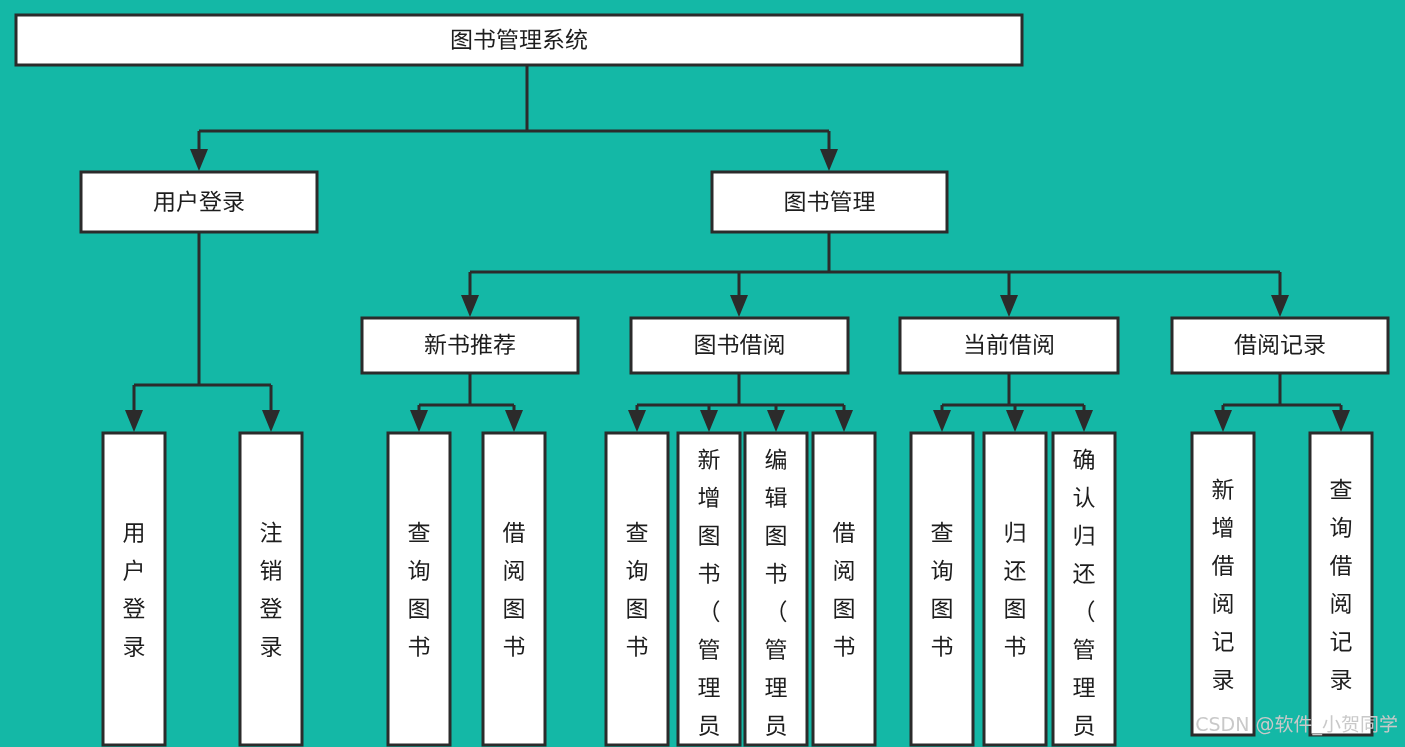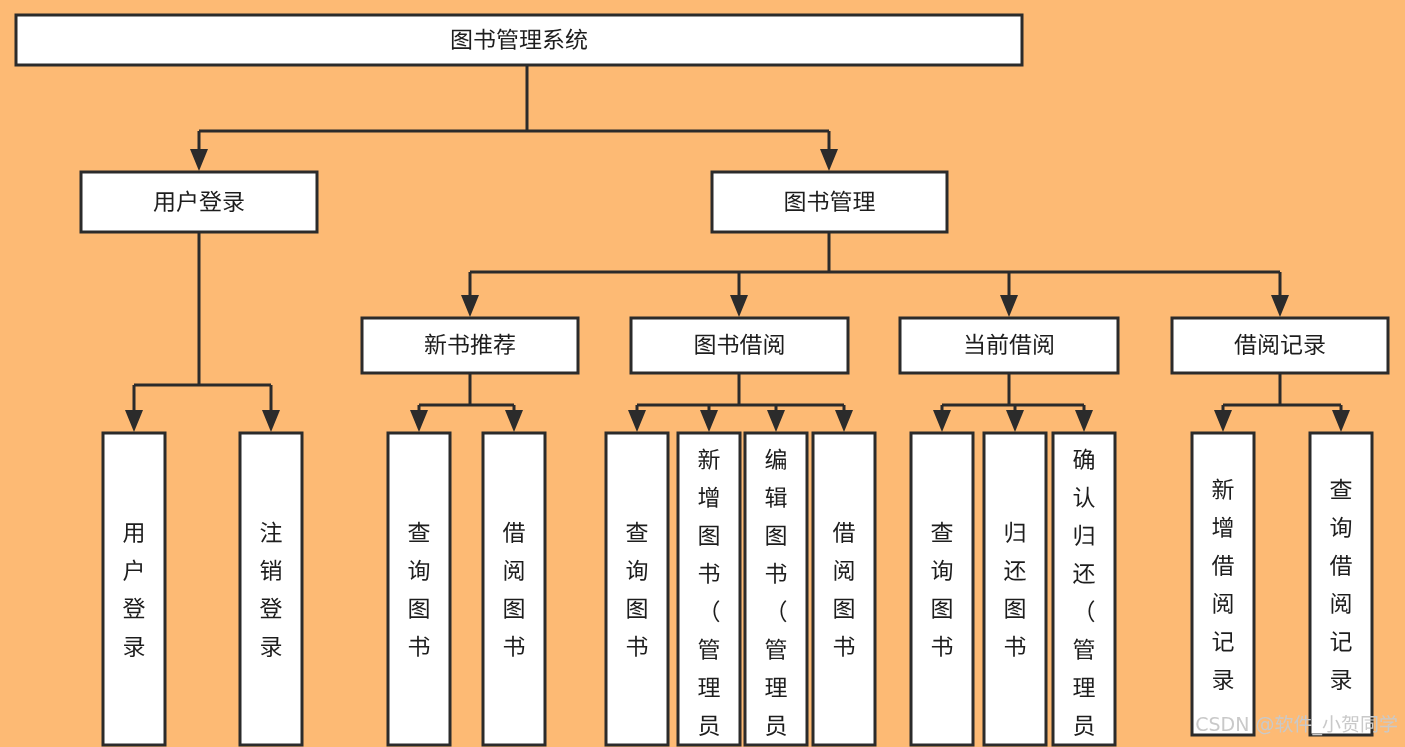--- a/index.html
+++ b/index.html
@@ -11,21 +11,21 @@
   body {
     width: 1405px;
     height: 747px;
     overflow: hidden;
     font-family: "DejaVu Sans", "Liberation Sans", sans-serif;
   }
   #diagram-root {
     position: relative;
     width: 1405px;
     height: 747px;
-    background: #fdba74;
+    background: #14b8a6;
   }
   svg.diagram-canvas {
     display: block;
     width: 1405px;
     height: 747px;
   }
   .node-box {
     fill: #ffffff;
     stroke: #2b2b2b;
     stroke-width: 3;

